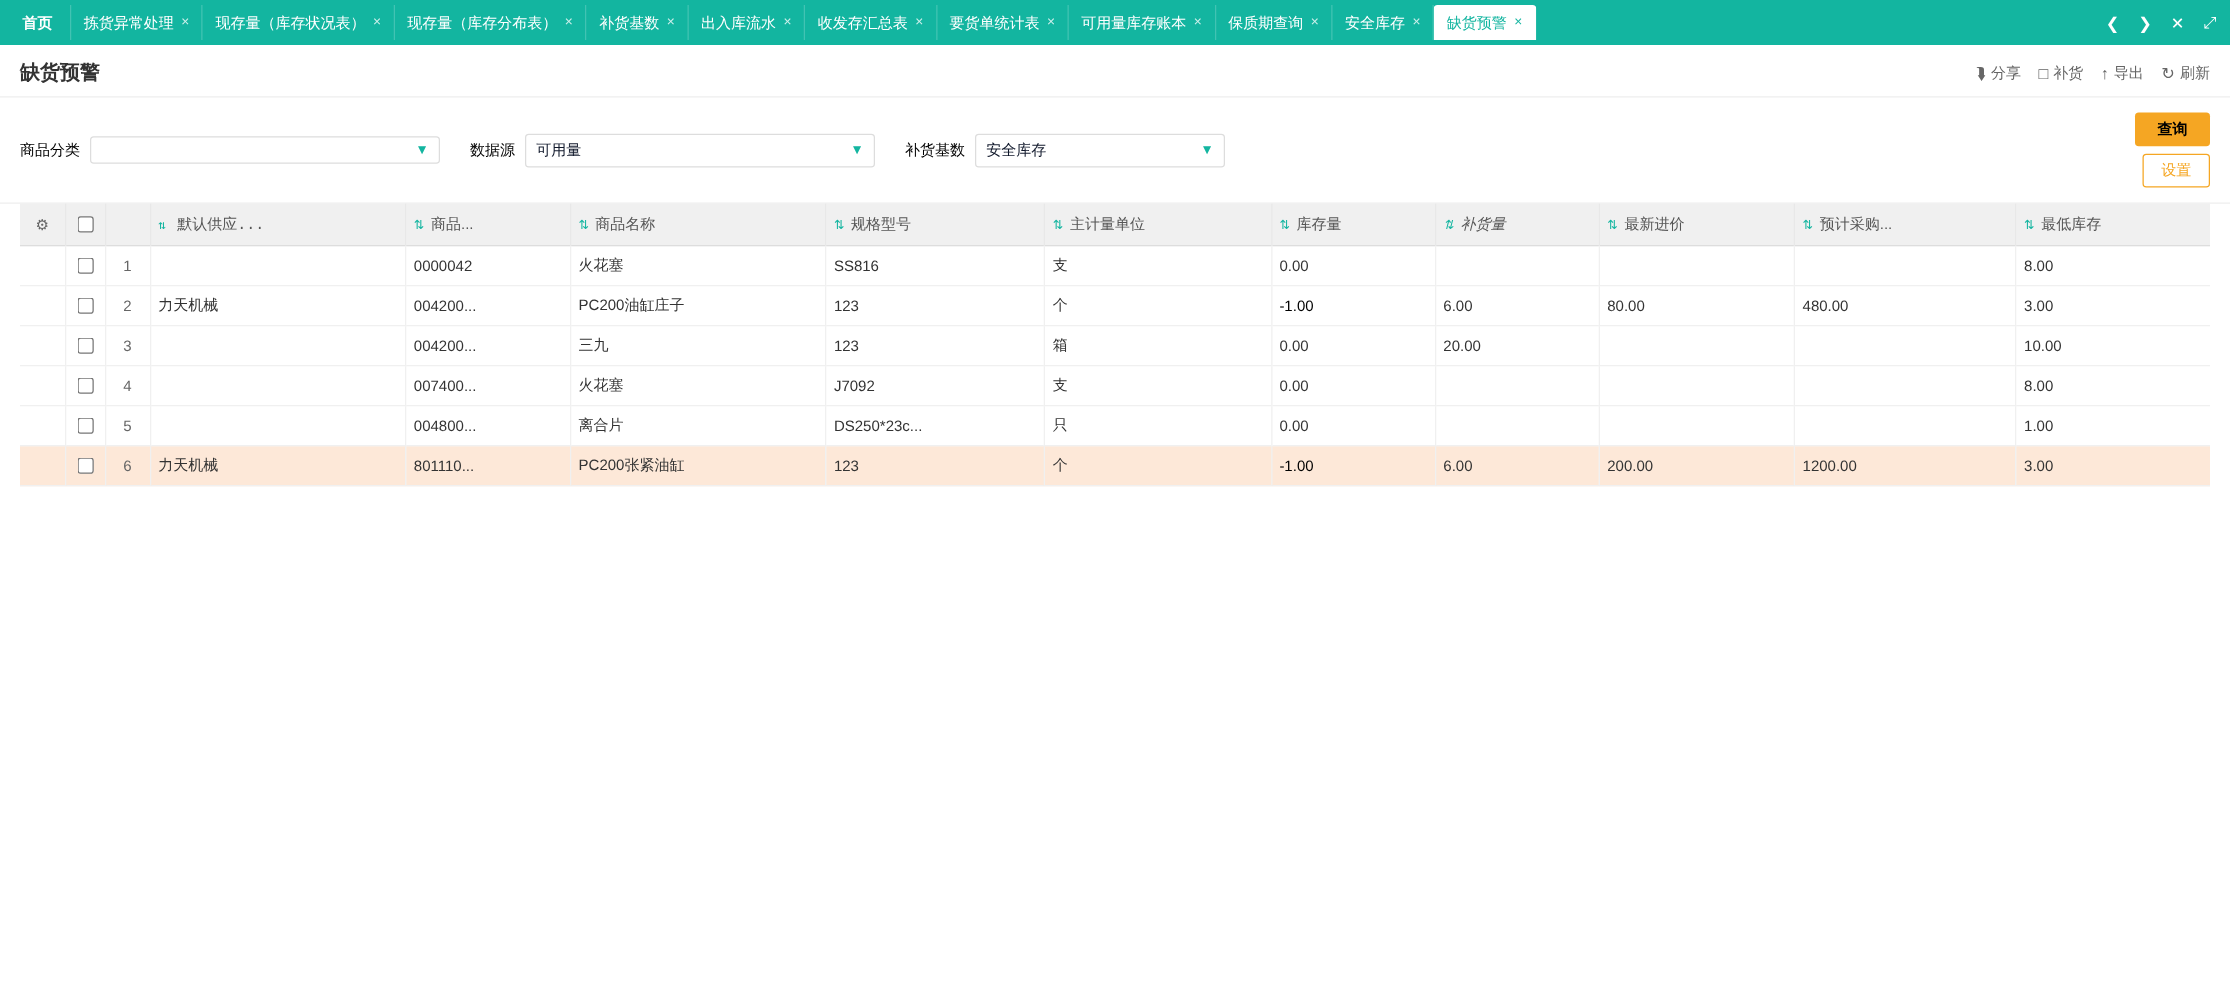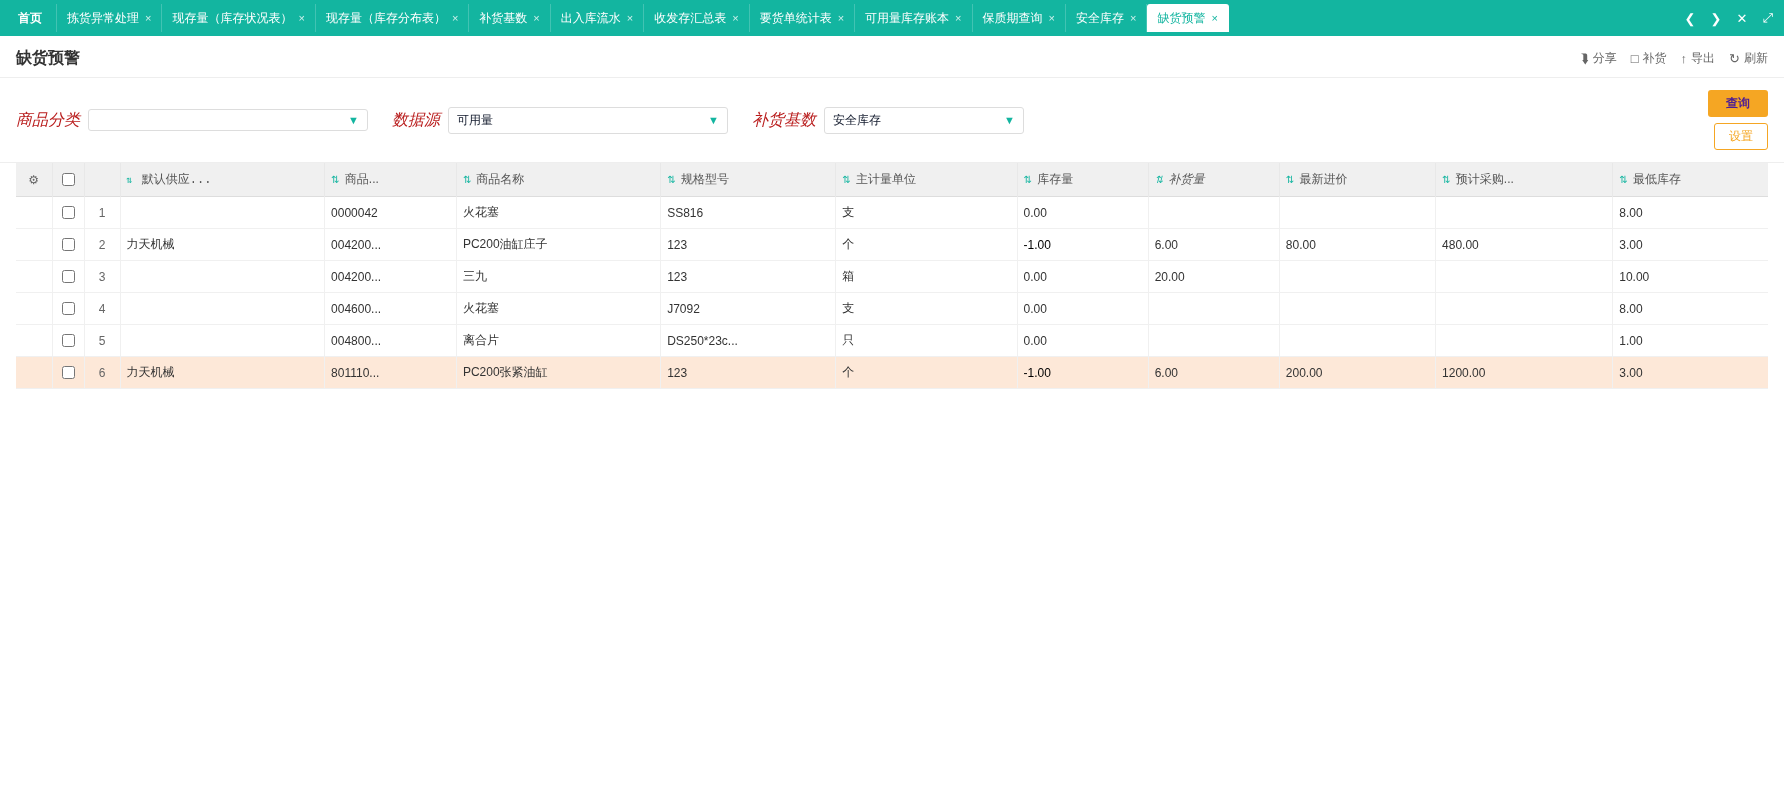--- a/index.html
+++ b/index.html
@@ -105,24 +105,23 @@
       padding: 12px 16px;
       gap: 24px;
       border-bottom: 1px solid #eee;
     }
     .filter-group {
       display: flex;
       align-items: center;
       gap: 8px;
     }
     .filter-label {
-      color: #b91c1c;
+      color: #000000;
       white-space: nowrap;
-      font-size: 16px;
-      font-style: italic;
+      font-size: 12px;
     }
     .filter-select {
       display: flex;
       align-items: center;
       border: 1px solid #ddd;
       border-radius: 3px;
       padding: 4px 8px;
       min-width: 180px;
       background: #fff;
       cursor: pointer;
@@ -139,21 +138,21 @@
     }
     .filter-right {
       margin-left: auto;
       display: flex;
       flex-direction: column;
       gap: 6px;
       align-items: flex-end;
     }
     .btn-query {
       background: #f5a623;
-      color: #4c1d95;
+      color: #000000;
       border: none;
       border-radius: 3px;
       padding: 5px 18px;
       cursor: pointer;
       font-size: 12px;
       font-weight: bold;
       text-align: right;
     }
     .btn-settings {
       background: #fff;
@@ -443,21 +442,21 @@
     </tr>
           <tr>
       <td class="col-settings"></td>
       <td class="col-checkbox">
         <div class="checkbox-cell">
           <input type="checkbox" style="">
         </div>
       </td>
       <td class="col-number">4</td>
       <td></td>
-      <td>004600...</td>
+      <td>007400...</td>
       <td>火花塞</td>
       <td>J7092</td>
       <td>支</td>
       <td>0.00</td>
       <td></td>
       <td></td>
       <td></td>
       <td>8.00</td>
     </tr>
           <tr>

